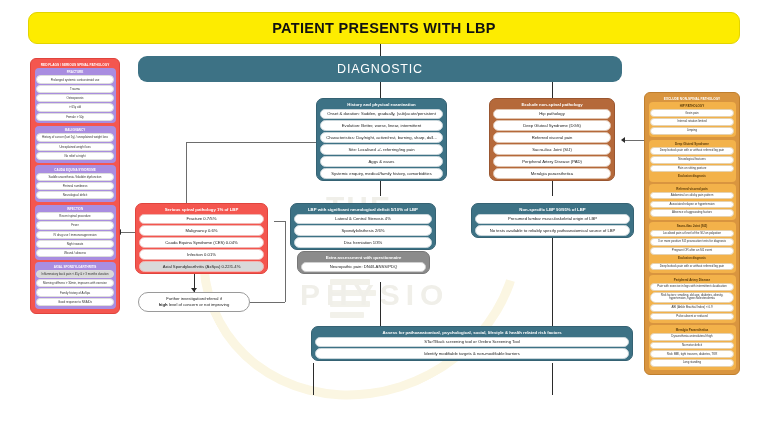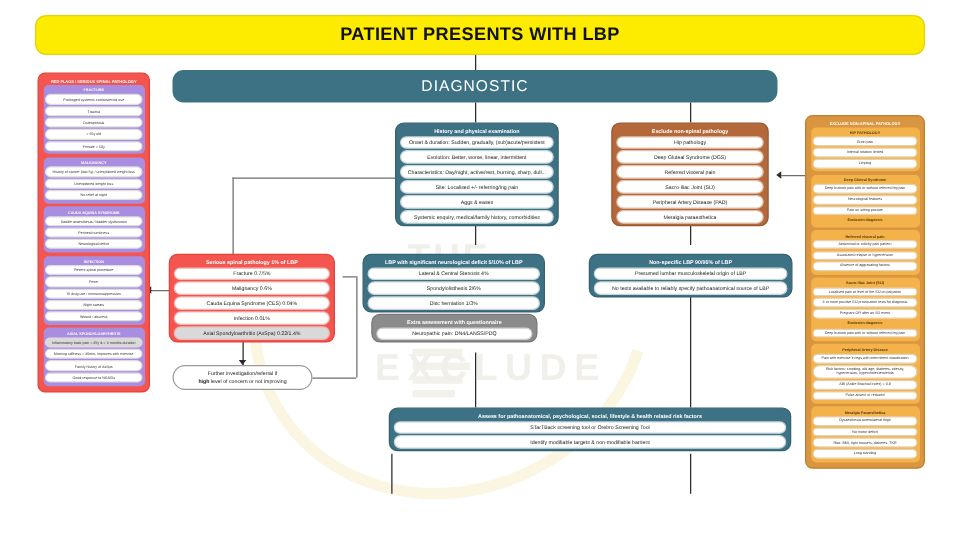--- a/index.html
+++ b/index.html
@@ -129,21 +129,21 @@
   <div class="wm-arc"></div>
   <div class="wm-bars">
     <i style="width:34px"></i>
       <i style="width:40px"></i>
       <i style="width:46px"></i>
       <i style="width:40px"></i>
       <i style="width:34px"></i>
   </div>
   <div class="wm wm-the">THE</div>
   <div class="wm wm-low">LOW</div>
-  <div class="wm wm-phys">EXCLUDE</div>
+  <div class="wm wm-phys">PHYSIO</div>
 
   <div class="ln v" style="left:380px; top:44px;  height:12px;"></div>
   <div class="ln v" style="left:380px; top:82px;  height:16px;"></div>
   <div class="ln v" style="left:380px; top:176px; height:20px;"></div>
   <div class="ln v" style="left:552px; top:82px;  height:16px;"></div>
   <div class="ln v" style="left:552px; top:176px; height:20px;"></div>
 
   <div class="ln thin h" style="left:186px; top:142px; width:132px;"></div>
   <div class="ln thin v" style="left:186px; top:142px; height:66px;"></div>
   <div class="arrow right" style="left:183px; top:205px;"></div>

